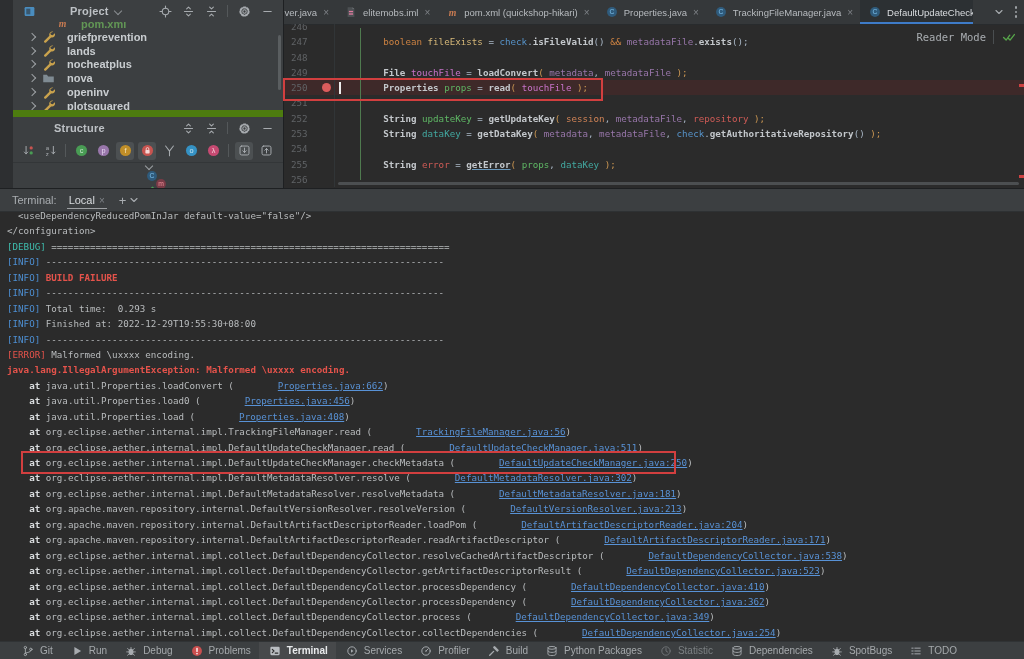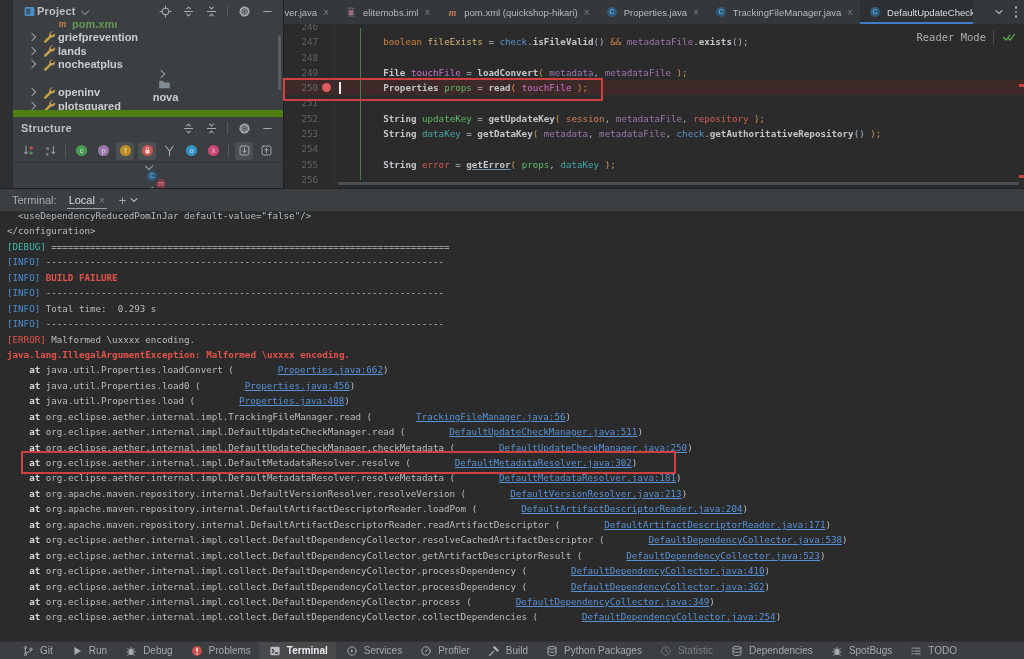--- a/index.html
+++ b/index.html
@@ -5,32 +5,32 @@
   html,body{margin:0;padding:0;background:#1e1e1e;}
   #app{position:relative;width:1024px;height:659px;background:#2B2B2B;overflow:hidden;
        font-family:"Liberation Sans",sans-serif;-webkit-font-smoothing:antialiased;}
   
   #left-stripe{position:absolute;left:0;top:0;width:13px;height:188px;background:#2D2F31;border-right:1px solid #262829;}
   
   .panel{position:absolute;background:#3C3F41;overflow:hidden;}
   #project-panel{left:13px;top:0;width:270px;height:110px;}
   #structure-panel{left:13px;top:110px;width:270px;height:78px;border-top:7px solid #4d7c0f;}
   .panel-header{height:22px;display:flex;align-items:center;padding:0 8px;color:#BDC1C5;font-size:11px;}
-  .panel-title{font-weight:bold;letter-spacing:.2px;}
+  .panel-title{font-weight:bold;letter-spacing:.2px;margin-left:33px;}
   .hdr-icons{margin-left:auto;display:flex;align-items:center;gap:7px;}
   .hdr-icons .sep{width:1px;height:12px;background:#54585A;margin:0 1px;}
   .icon-btn{display:flex;align-items:center;justify-content:center;width:16px;height:16px;}
   .chev{width:5px;height:5px;border-right:1.4px solid #9DA1A5;border-bottom:1.4px solid #9DA1A5;
         transform:rotate(-45deg);margin-right:6px;flex:none;}
   .chev.open{transform:rotate(45deg);}
   .chev.hdr{margin-left:6px;transform:rotate(45deg);border-color:#8A8E92;}
   
   #project-tree{position:relative;}
   .ptree-row{display:flex;align-items:center;height:13.8px;font-size:11px;font-weight:bold;color:#C9CDD0;}
-  .ptree-row .lbl{margin-left:3px;white-space:nowrap;}
+  .ptree-row .lbl{margin-left:12px;white-space:nowrap;}
   .ptree-row.partial{height:8px;overflow:hidden;align-items:flex-end;}
   .tree-ico{width:14px;height:14px;flex:none;display:flex;align-items:center;justify-content:center;}
   #proj-scrollbar{position:absolute;right:2px;top:35px;width:3px;height:55px;background:#5A5E60;border-radius:2px;}
   
   #structure-toolbar{height:23px;display:flex;align-items:center;gap:4px;padding:0 6px;border-bottom:1px solid #333638;}
   .stb-ico{width:18px;height:18px;display:flex;align-items:center;justify-content:center;border-radius:3px;}
   .stb-ico.sel{background:#4C5052;}
   .stb-sep{width:1px;height:13px;background:#54585A;margin:0 2px;}
   .struct-row{display:flex;align-items:center;height:14px;font-size:11px;color:#BDC1C5;padding-left:8px;flex-direction:column;}
   .struct-row .lbl{margin-left:5px;white-space:nowrap;}
@@ -47,21 +47,21 @@
   #tab-right{position:absolute;right:0;top:0;height:24px;width:44px;display:flex;align-items:center;justify-content:flex-end;gap:8px;
              padding-right:8px;background:#35383A;}
   .kebab{display:flex;flex-direction:column;gap:2px;}
   .kebab i{width:2.5px;height:2.5px;border-radius:50%;background:#9DA1A5;}
   #code-area{position:absolute;top:24px;left:0;right:0;bottom:0;overflow:hidden;
              font-family:"DejaVu Sans Mono",monospace;font-size:9.2px;}
   #code-lines{position:absolute;top:-5px;left:0;right:0;}
   .crow{display:flex;height:15.3px;line-height:15.3px;position:relative;}
   .crow.bp{background:#3E2929;}
   .gut{width:50px;flex:none;display:flex;align-items:center;justify-content:flex-end;border-right:1px solid #313537;}
-  .gnum{width:27px;text-align:right;color:#606366;}
+  .gnum{width:27px;text-align:left;color:#606366;}
   .gdot{width:16px;display:flex;align-items:center;justify-content:center;}
   .bpdot{width:9px;height:9px;border-radius:50%;background:#DB5C5C;}
   .ccode{white-space:pre;padding-left:4px;color:#A9B7C6;}
   .caret{position:absolute;left:55px;top:1.5px;width:1.5px;height:12px;background:#ECECEC;}
   #indent-guide{position:absolute;left:76px;top:4px;bottom:8px;width:1px;background:#4F7A4F;}
   .tk-kw{color:#CC8242;} .tk-ty{color:#C3C7CB;font-weight:bold;}
   .tk-fn{color:#C3C7CB;font-weight:bold;}
   .tk-fnu{color:#C3C7CB;font-weight:bold;text-decoration:underline;text-decoration-color:#6897BB;}
   .tk-pl{color:#A9B7C6;} .tk-am{color:#CC9752;}
   .tk-vy{color:#D5B778;} .tk-vb{color:#5692C8;} .tk-vp{color:#9876AA;} .tk-vm{color:#C773C9;}
@@ -176,21 +176,21 @@
         </div>
         <div class="ptree-row" style="padding-left: 16px;">
           <span class="chev"></span>
           <span class="tree-ico">
             <svg width="13" height="13" viewBox="0 0 16 16" fill="none" stroke-linecap="round" stroke-linejoin="round">
               <path fill="#C9A24D" stroke="none" d="M13.9 2.1a3.9 3.9 0 0 0-4.8 5L3.2 13a1.5 1.5 0 1 0 2.1 2.1l5.9-5.9a3.9 3.9 0 0 0 4.6-5.3L13.2 6.5l-2.3-.6-.6-2.3z"></path>
             </svg>
           </span>
           <span class="lbl">nocheatplus</span>
         </div>
-        <div class="ptree-row" style="padding-left: 32px; flex-direction: column;">
+        <div class="ptree-row" style="padding-left: 16px;">
           <span class="chev"></span>
           <span class="tree-ico">
             <svg width="13" height="13" viewBox="0 0 16 16" fill="none" stroke-linecap="round" stroke-linejoin="round">
               <path fill="#7F8B93" stroke="none" d="M1.5 3.5h4.6l1.4 1.9h7v7.1h-13z"></path>
             </svg>
           </span>
           <span class="lbl">nova</span>
         </div>
         <div class="ptree-row" style="padding-left: 16px;">
           <span class="chev"></span>
@@ -566,20 +566,21 @@
         </span>
     </div>
     <div id="term-out">
         <div class="tline"><span class="ts-pl">  &lt;useDependencyReducedPomInJar default-value="false"/&gt;</span></div>
         <div class="tline"><span class="ts-pl">&lt;/configuration&gt;</span></div>
         <div class="tline"><span class="ts-debug">[DEBUG]</span><span class="ts-pl"> ========================================================================</span></div>
         <div class="tline"><span class="ts-info">[INFO]</span><span class="ts-pl"> ------------------------------------------------------------------------</span></div>
         <div class="tline"><span class="ts-info">[INFO]</span><span class="ts-rb"> BUILD FAILURE</span></div>
         <div class="tline"><span class="ts-info">[INFO]</span><span class="ts-pl"> ------------------------------------------------------------------------</span></div>
         <div class="tline"><span class="ts-info">[INFO]</span><span class="ts-pl"> Total time:  0.293 s</span></div>
+        <div class="tline"><span class="ts-info">[INFO]</span><span class="ts-pl"> Finished at: 2022-12-29T19:55:30+08:00</span></div>
         <div class="tline"><span class="ts-info">[INFO]</span><span class="ts-pl"> ------------------------------------------------------------------------</span></div>
         <div class="tline"><span class="ts-error">[ERROR]</span><span class="ts-pl"> Malformed \uxxxx encoding.</span></div>
         <div class="tline"><span class="ts-rb">java.lang.IllegalArgumentException: Malformed \uxxxx encoding.</span></div>
         <div class="tline"><span class="ts-pl">    </span><span class="ts-b">at</span><span class="ts-pl"> java.util.Properties.loadConvert (</span><span class="ts-link">Properties.java:662</span><span class="ts-pl">)</span></div>
         <div class="tline"><span class="ts-pl">    </span><span class="ts-b">at</span><span class="ts-pl"> java.util.Properties.load0 (</span><span class="ts-link">Properties.java:456</span><span class="ts-pl">)</span></div>
         <div class="tline"><span class="ts-pl">    </span><span class="ts-b">at</span><span class="ts-pl"> java.util.Properties.load (</span><span class="ts-link">Properties.java:408</span><span class="ts-pl">)</span></div>
         <div class="tline"><span class="ts-pl">    </span><span class="ts-b">at</span><span class="ts-pl"> org.eclipse.aether.internal.impl.TrackingFileManager.read (</span><span class="ts-link">TrackingFileManager.java:56</span><span class="ts-pl">)</span></div>
         <div class="tline"><span class="ts-pl">    </span><span class="ts-b">at</span><span class="ts-pl"> org.eclipse.aether.internal.impl.DefaultUpdateCheckManager.read (</span><span class="ts-link">DefaultUpdateCheckManager.java:511</span><span class="ts-pl">)</span></div>
         <div class="tline"><span class="ts-pl">    </span><span class="ts-b">at</span><span class="ts-pl"> org.eclipse.aether.internal.impl.DefaultUpdateCheckManager.checkMetadata (</span><span class="ts-link">DefaultUpdateCheckManager.java:250</span><span class="ts-pl">)</span></div>
         <div class="tline"><span class="ts-pl">    </span><span class="ts-b">at</span><span class="ts-pl"> org.eclipse.aether.internal.impl.DefaultMetadataResolver.resolve (</span><span class="ts-link">DefaultMetadataResolver.java:302</span><span class="ts-pl">)</span></div>

